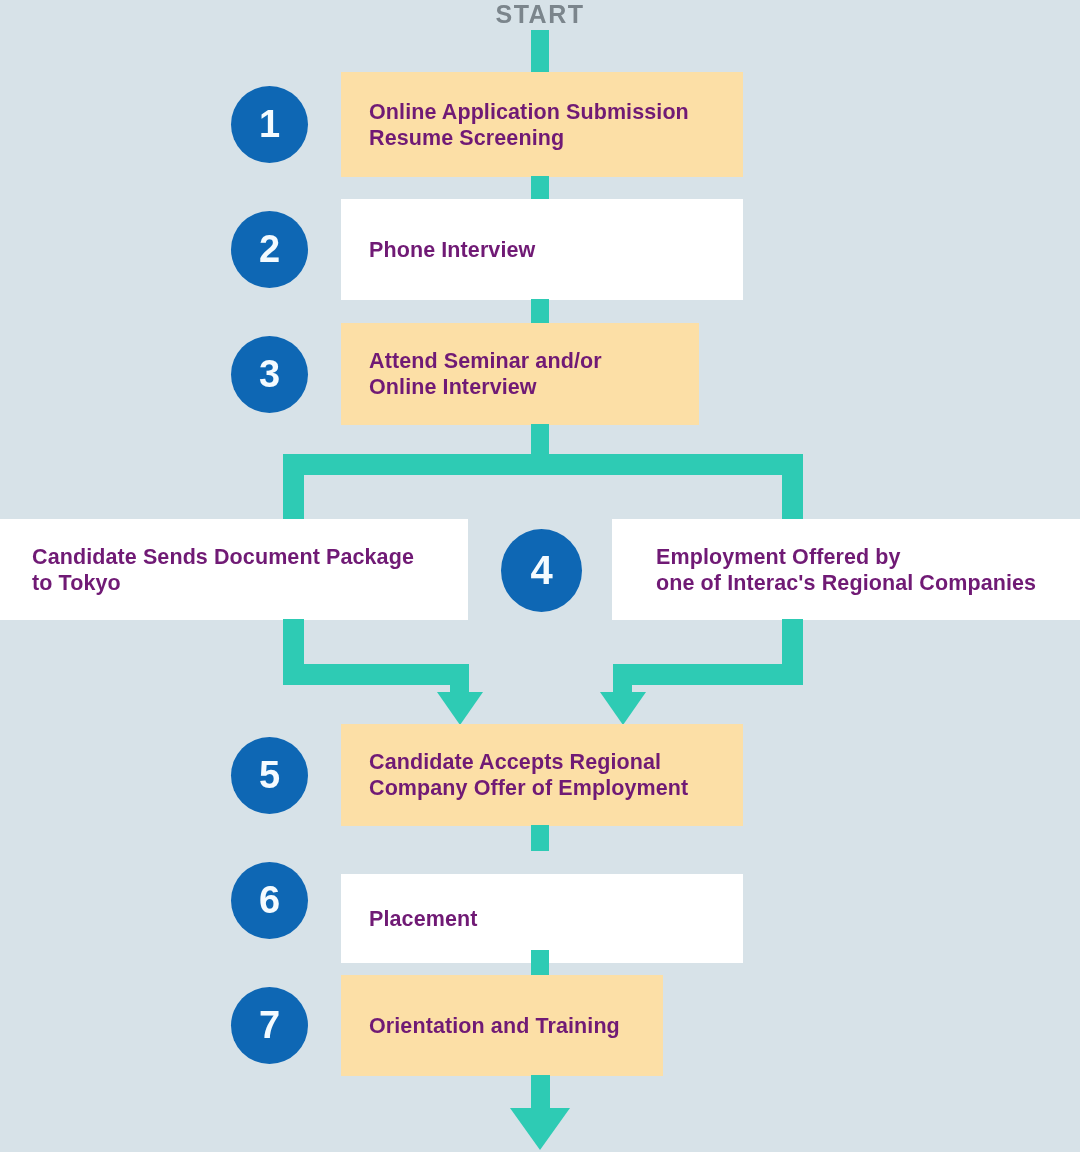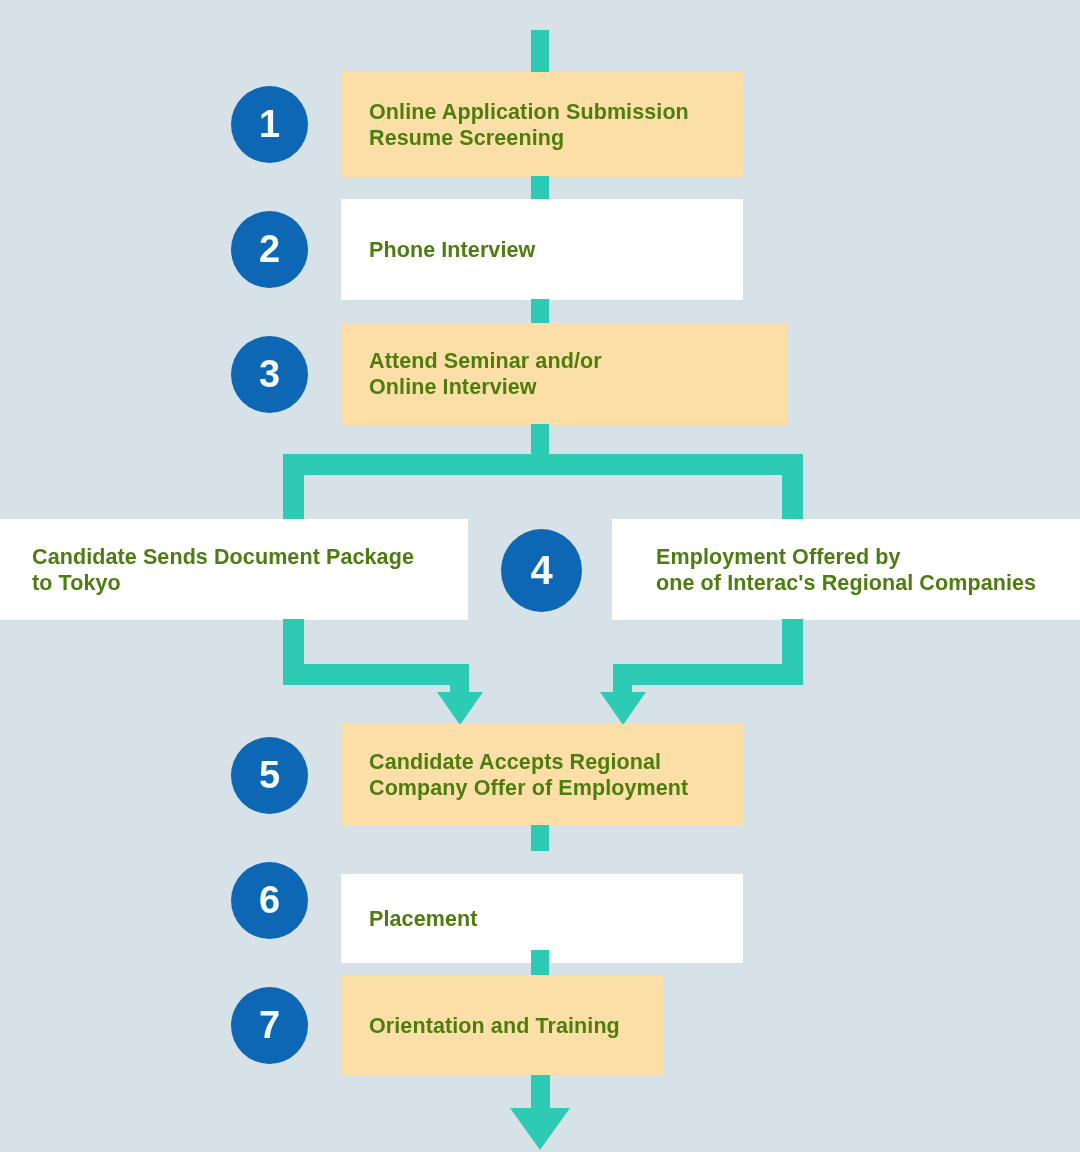--- a/index.html
+++ b/index.html
@@ -43,21 +43,21 @@
   .step-box {
     box-sizing: border-box;
     display: flex;
     align-items: center;
     padding-left: 28px;
     padding-right: 18px;
   }
   .step-box.cream { background: #fcdfa6; }
   .step-box.white { background: #ffffff; }
   .step-label {
-    color: #4d7c0f;
+    color: #701a75;
     font-weight: bold;
     font-size: 21.5px;
     line-height: 26px;
     white-space: pre-line;
     letter-spacing: 0.1px;
   }
 
   
   .circle {
     border-radius: 50%;
@@ -86,20 +86,21 @@
     border-left: 23px solid transparent;
     border-right: 23px solid transparent;
     border-top: 33px solid #2ecbb4;
   }
 </style>
 </head>
 <body>
 
 <div id="flow">
 
+  <div class="abs start-label">START</div>
 
   <div class="abs conn" style="left:531px; top:30px; width:18px; height:44px;"></div>
 
   <div class="abs circle big" style="left:231px; top:86px;">
     <span>1</span>
   </div>
   <div class="abs step-box cream" style="left:341px; top:72px; width:402px; height:105px;">
     <span class="step-label">Online Application Submission
 Resume Screening</span>
   </div>
@@ -111,21 +112,21 @@
   </div>
   <div class="abs step-box white" style="left:341px; top:199px; width:402px; height:101px;">
     <span class="step-label">Phone Interview</span>
   </div>
 
   <div class="abs conn" style="left:531px; top:299px; width:18px; height:26px;"></div>
 
   <div class="abs circle big" style="left:231px; top:336px;">
     <span>3</span>
   </div>
-  <div class="abs step-box cream" style="left:341px; top:323px; width:446px; height:102px;">
+  <div class="abs step-box cream" style="left:341px; top:323px; width:358px; height:102px;">
     <span class="step-label">Attend Seminar and/or
 Online Interview</span>
   </div>
 
   <div class="abs conn" style="left:531px; top:424px; width:18px; height:32px;"></div>
   <div class="abs conn" style="left:283px; top:454px; width:520px; height:21px;"></div>
   <div class="abs conn" style="left:283px; top:454px; width:21px; height:67px;"></div>
   <div class="abs conn" style="left:782px; top:454px; width:21px; height:67px;"></div>
 
   <div class="abs step-box white" style="left:0px; top:519px; width:468px; height:101px; padding-left:32px;align-items:center;">

